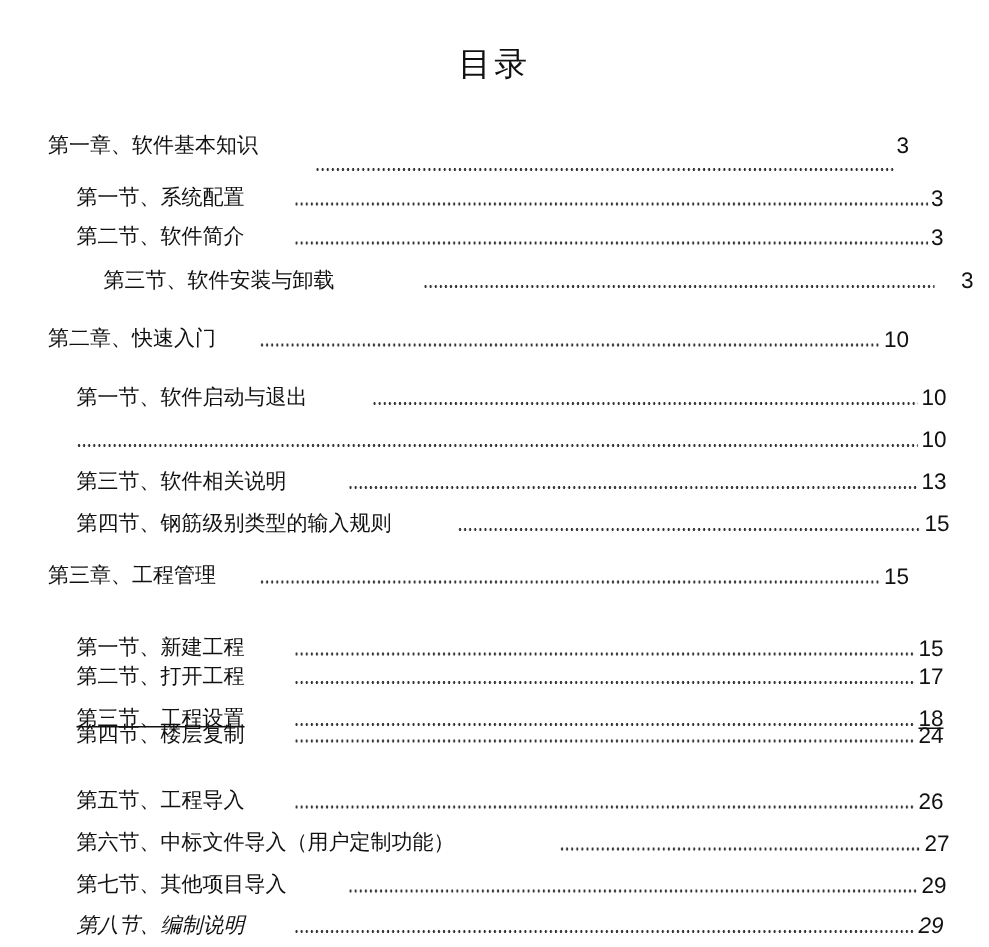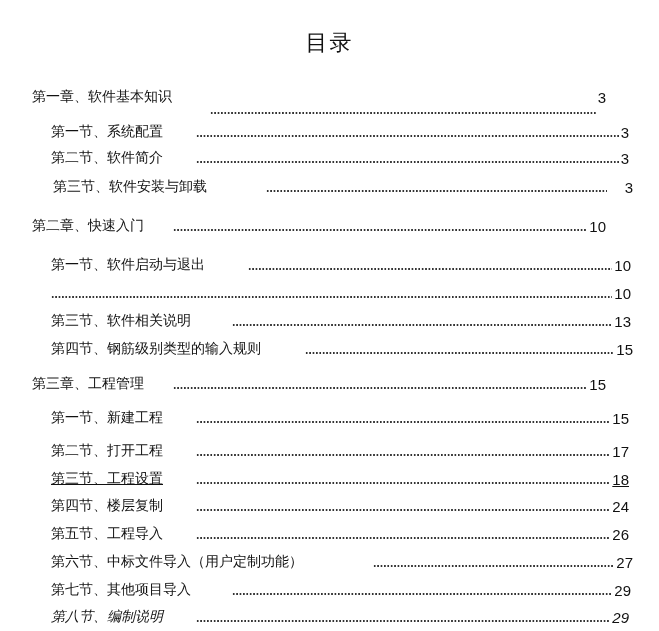--- a/index.html
+++ b/index.html
@@ -42,21 +42,21 @@
   <div class="row" style="top:122px; left:51px; width:578px;">
     <span class="label" style="width:145px">第一节、系统配置</span>
     <span class="leader"></span>
     <span class="page">3</span>
   </div>
   <div class="row" style="top:148px; left:51px; width:578px;">
     <span class="label" style="width:145px">第二节、软件简介</span>
     <span class="leader"></span>
     <span class="page">3</span>
   </div>
-  <div class="row" style="top:177px; left:53px; width:580px;gap:16px;">
+  <div class="row" style="top:177px; left:69px; width:580px;gap:16px;">
     <span class="label" style="width:197px">第三节、软件安装与卸载</span>
     <span class="leader"></span>
     <span class="page">3</span>
   </div>
 
   <div class="row" style="top:216px; left:32px; width:574px;">
     <span class="label" style="width:141px">第二章、快速入门</span>
     <span class="leader"></span>
     <span class="page">10</span>
   </div>
@@ -78,36 +78,36 @@
     <span class="label" style="width:254px">第四节、钢筋级别类型的输入规则</span>
     <span class="leader"></span>
     <span class="page">15</span>
   </div>
 
   <div class="row" style="top:374px; left:32px; width:574px;">
     <span class="label" style="width:141px">第三章、工程管理</span>
     <span class="leader"></span>
     <span class="page">15</span>
   </div>
-  <div class="row" style="top:408px; left:51px; width:578px;">
+  <div class="row" style="top:422px; left:51px; width:578px;">
     <span class="label" style="width:145px">第一节、新建工程</span>
     <span class="leader"></span>
     <span class="page">15</span>
   </div>
   <div class="row" style="top:441px; left:51px; width:578px;">
     <span class="label" style="width:145px">第二节、打开工程</span>
     <span class="leader"></span>
     <span class="page">17</span>
   </div>
   <div class="row" style="top:469px; left:51px; width:578px;text-decoration:underline;">
     <span class="label" style="width:145px">第三节、工程设置</span>
     <span class="leader"></span>
     <span class="page">18</span>
   </div>
-  <div class="row" style="top:496px; left:51px; width:578px;">
+  <div class="row" style="top:480px; left:51px; width:578px;">
     <span class="label" style="width:145px">第四节、楼层复制</span>
     <span class="leader"></span>
     <span class="page">24</span>
   </div>
   <div class="row" style="top:524px; left:51px; width:578px;">
     <span class="label" style="width:145px">第五节、工程导入</span>
     <span class="leader"></span>
     <span class="page">26</span>
   </div>
   <div class="row" style="top:552px; left:51px; width:582px;">

